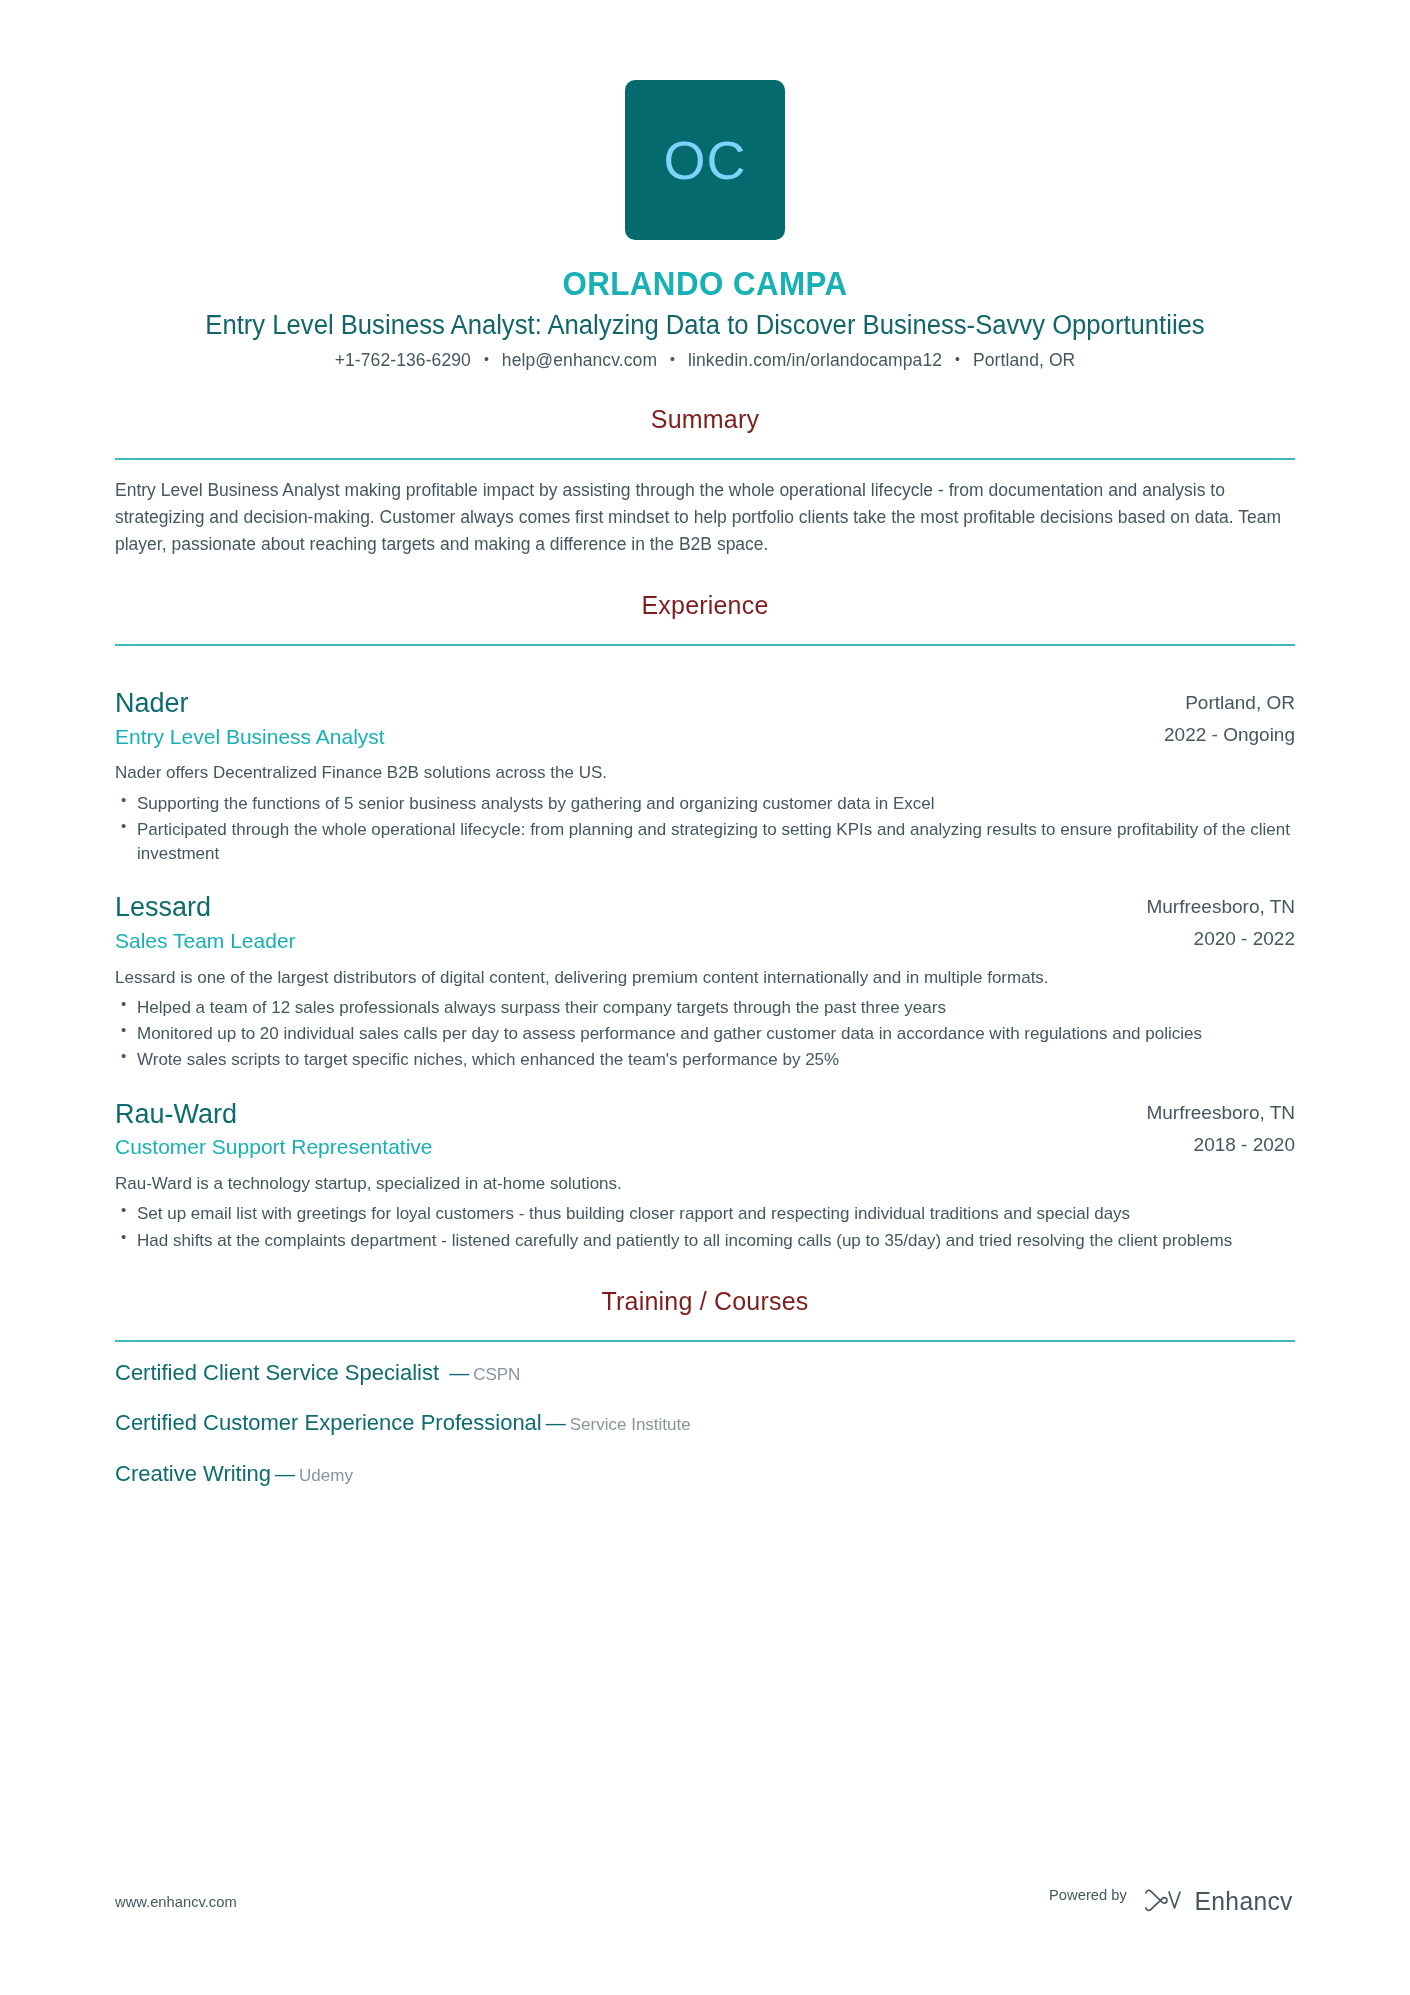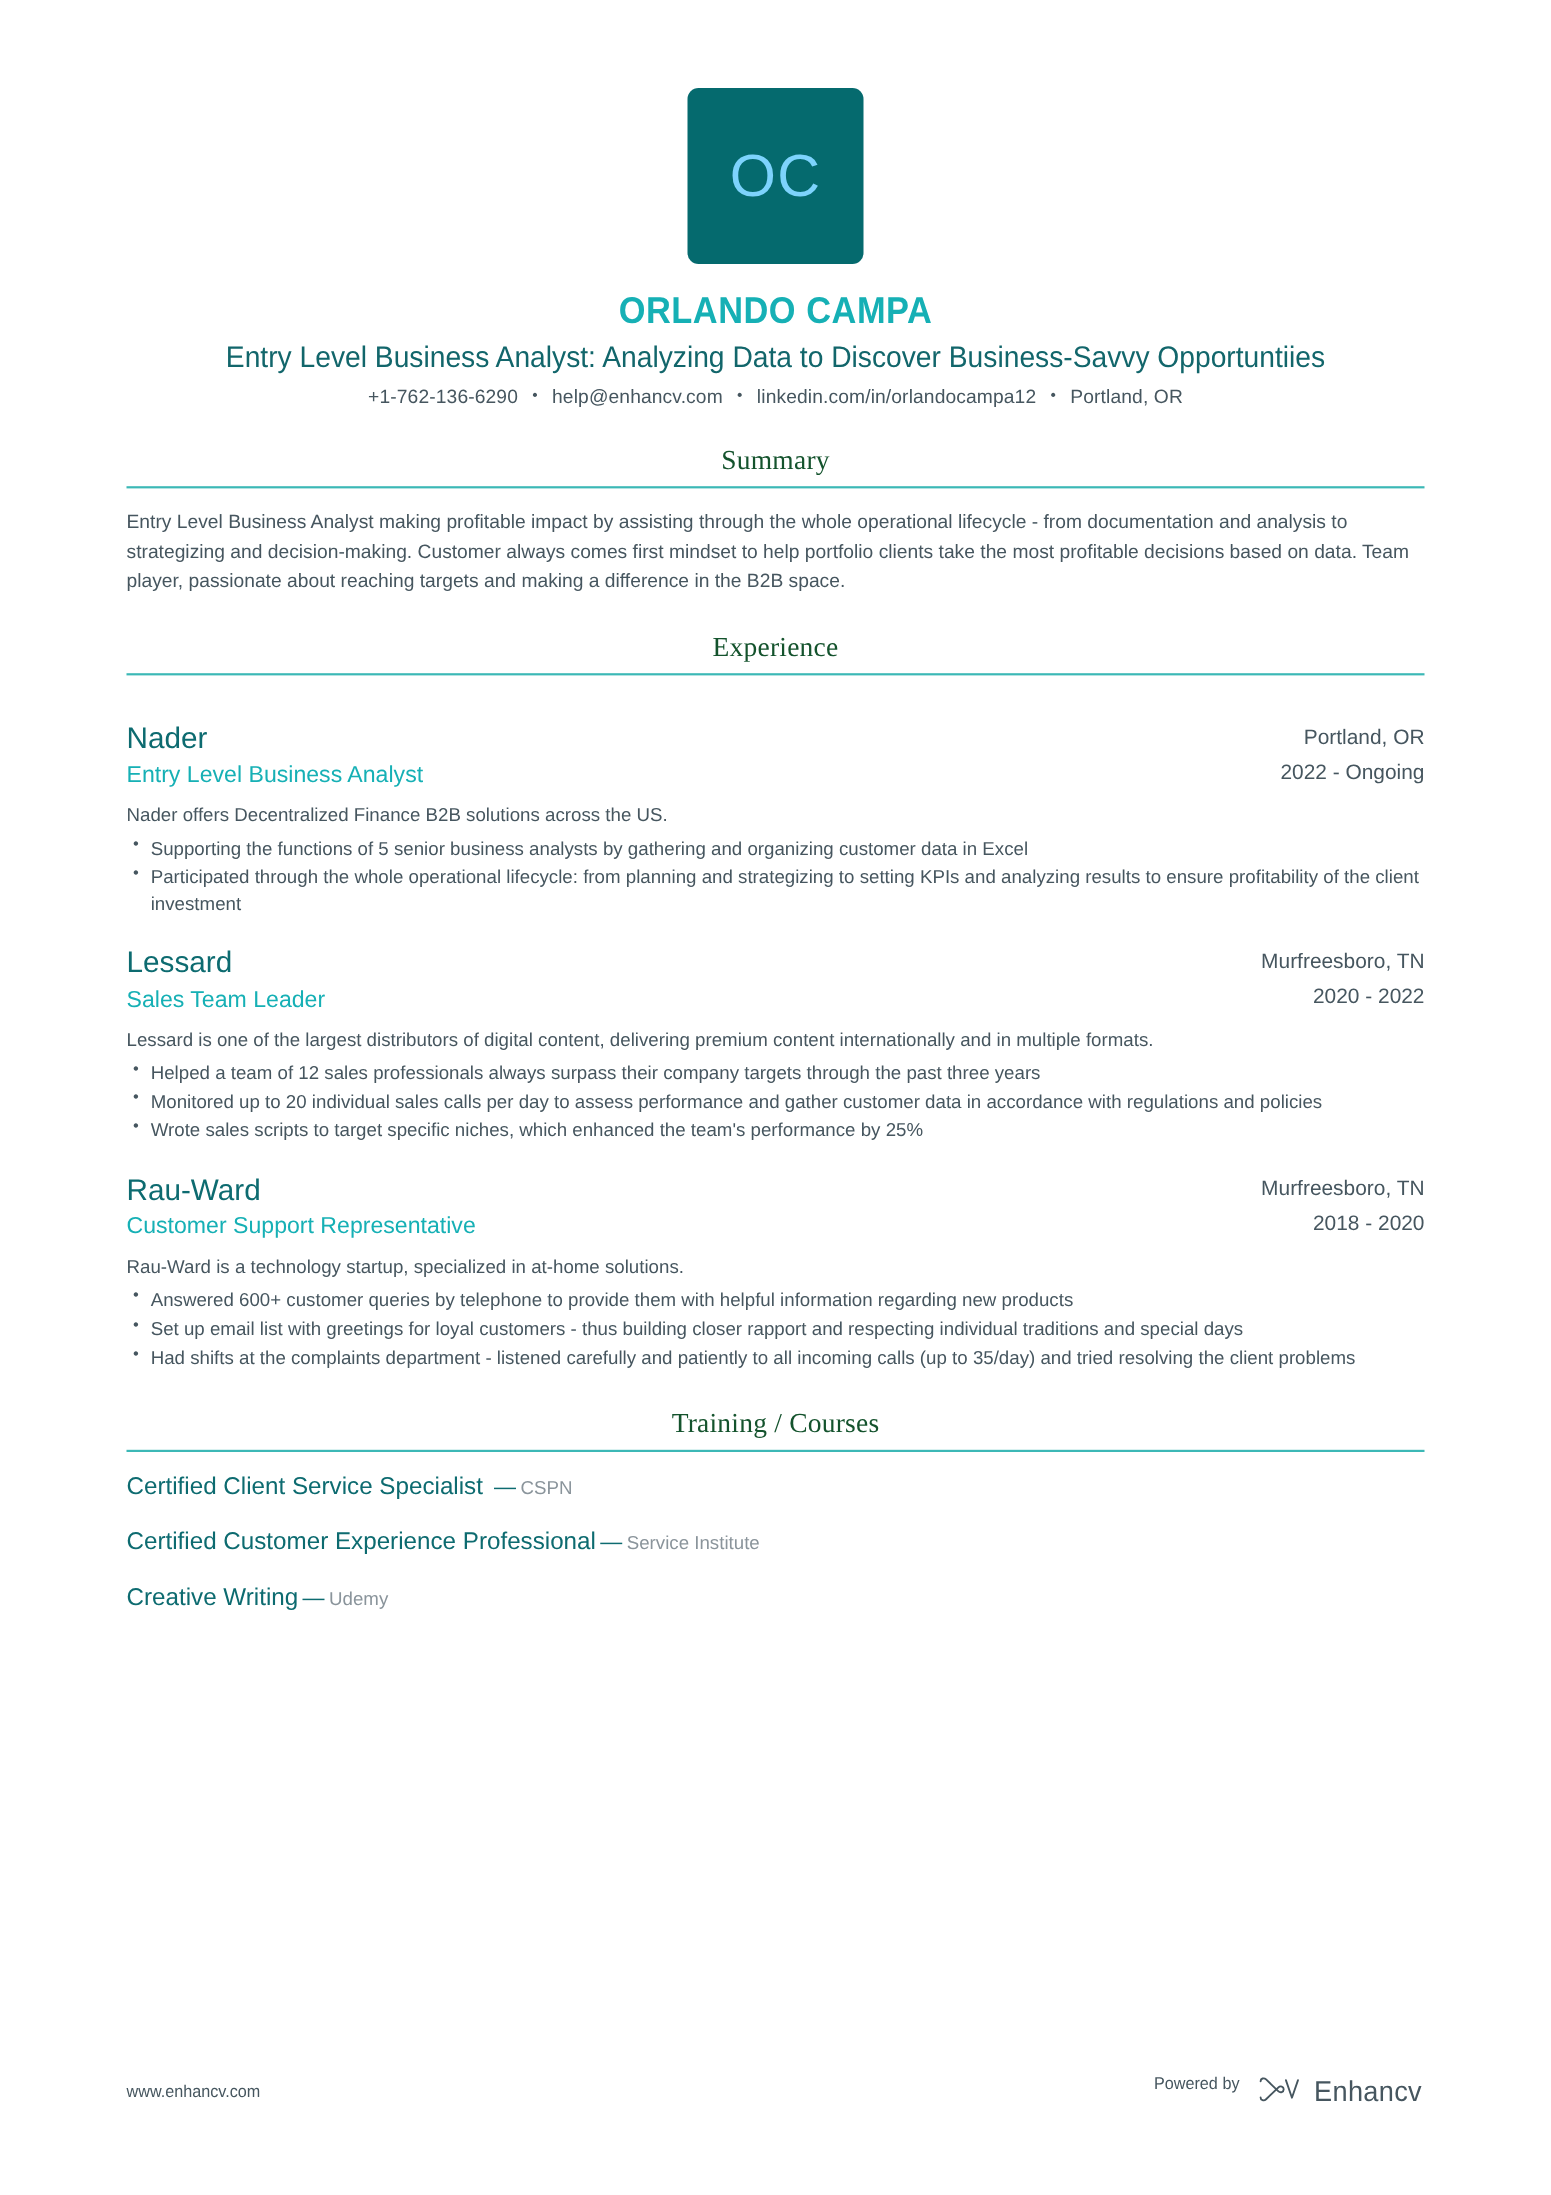--- a/index.html
+++ b/index.html
@@ -78,25 +78,24 @@
     top: -2px;
   }
 
   
   .section {
     margin-top: 34px;
   }
   .section-title {
     text-align: center;
     font-size: 25px;
-    color: #14532d;
+    color: #7f1d1d;
     font-weight: 400;
     letter-spacing: 0.2px;
-    padding-bottom: 9px;
-    font-family: Liberation Serif, serif;
+    padding-bottom: 24px;
   }
   .section-rule {
     height: 2px;
     background: #3cb8b6;
     width: 100%;
   }
   .section-body {
     padding-top: 17px;
   }
 
@@ -303,21 +302,20 @@
               <div class="company">Rau-Ward</div>
               <div class="job-title">Customer Support Representative</div>
             </div>
             <div class="job-right">
               <div class="job-location">Murfreesboro, TN</div>
               <div class="job-dates">2018 - 2020</div>
             </div>
           </div>
           <div class="job-desc">Rau-Ward is a technology startup, specialized in at-home solutions.</div>
           <ul class="bullets">
-            <li>Answered 600+ customer queries by telephone to provide them with helpful information regarding new products</li>
             <li>Set up email list with greetings for loyal customers - thus building closer rapport and respecting individual traditions and special days</li>
             <li>Had shifts at the complaints department - listened carefully and patiently to all incoming calls (up to 35/day) and tried resolving the client problems</li>
           </ul>
         </div>
       </div>
   </div>
 
   <div class="section">
     <div class="section-title">Training / Courses</div>
     <div class="section-rule"></div>

